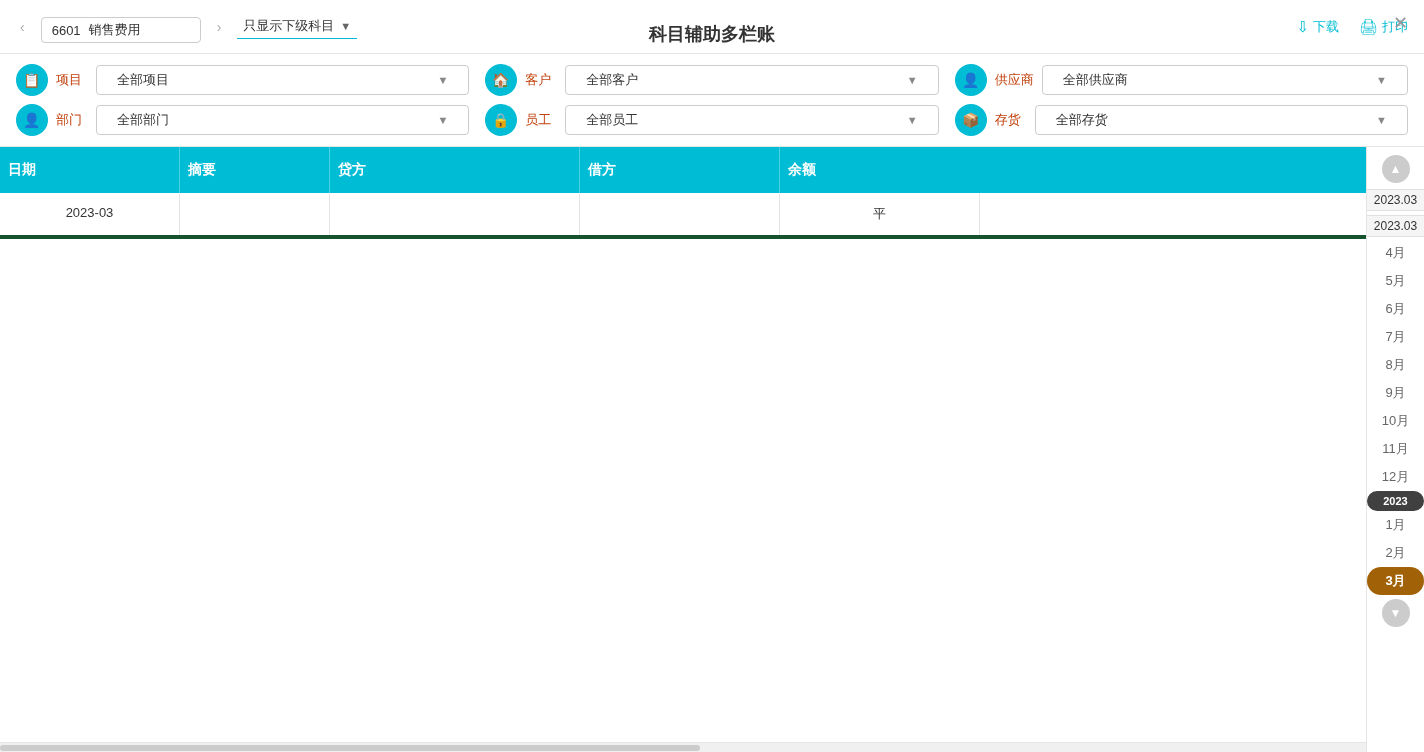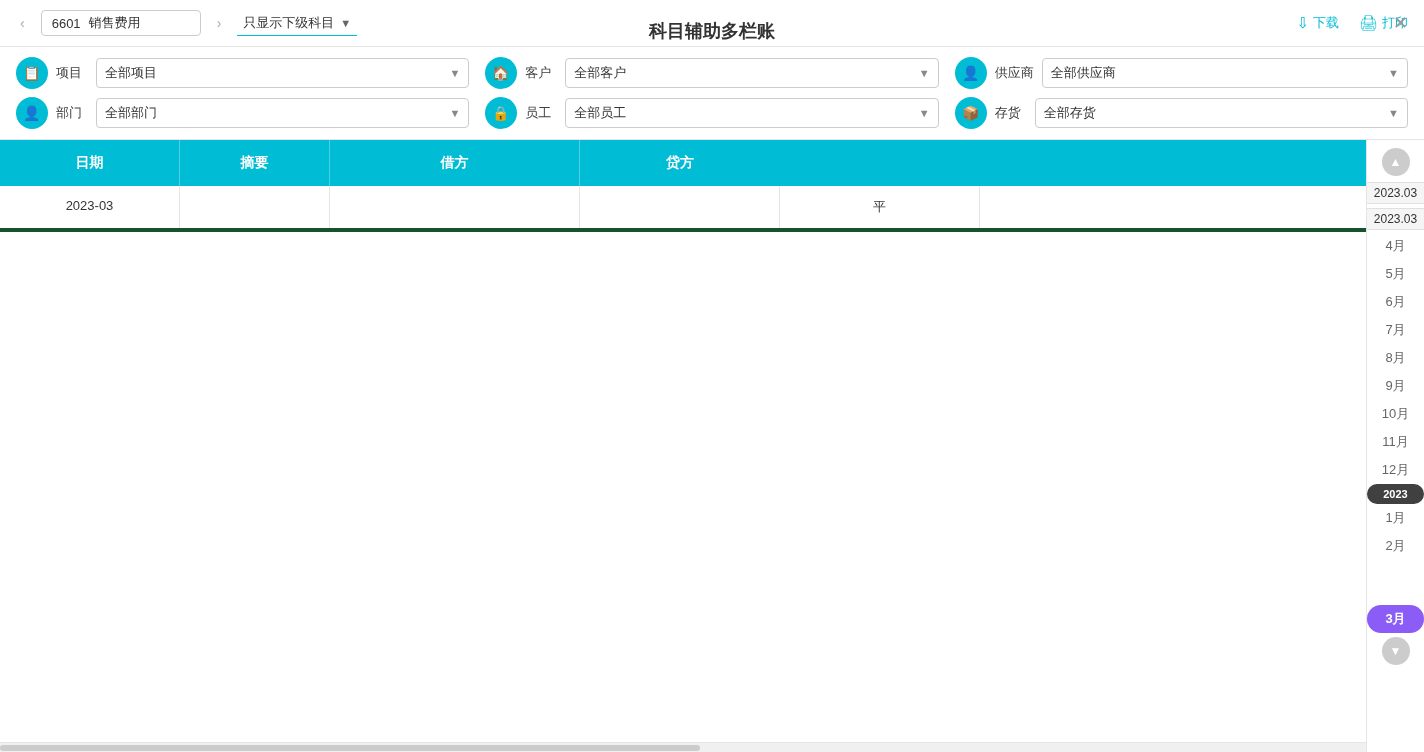--- a/index.html
+++ b/index.html
@@ -36,20 +36,21 @@
       user-select: none;
     }
     .account-code-box {
       display: flex;
       align-items: center;
       gap: 8px;
       border: 1px solid #ccc;
       border-radius: 4px;
       padding: 3px 10px;
       min-width: 160px;
+      margin-top: 7px;
     }
     .account-code-box span { color: #333; font-size: 13px; }
     .show-sub-dropdown {
       display: flex;
       align-items: center;
       gap: 6px;
       border-bottom: 1px solid #00bcd4;
       padding: 3px 6px;
       color: #333;
       cursor: pointer;
@@ -110,29 +111,29 @@
       border-radius: 50%;
       background: #00bcd4;
       display: flex;
       align-items: center;
       justify-content: center;
       color: white;
       font-size: 16px;
       flex-shrink: 0;
     }
     .filter-label {
-      color: #404040;
+      color: #c2410c;
       font-size: 13px;
       min-width: 32px;
     }
     .filter-select {
       flex: 1;
       border: 1px solid #ccc;
       border-radius: 4px;
-      padding: 5px 8px;
+      padding: 5px 20px;
       display: flex;
       align-items: center;
       justify-content: space-between;
       cursor: pointer;
       background: #fff;
       min-width: 0;
     }
     .filter-select span { color: #333; font-size: 13px; overflow: hidden; text-overflow: ellipsis; white-space: nowrap; }
     .filter-select .sel-arrow { color: #888; font-size: 11px; flex-shrink: 0; }
     
@@ -152,21 +153,20 @@
     .table-header {
       display: grid;
       grid-template-columns: 180px 150px 250px 200px 200px 100px 1fr;
       background: #00bcd4;
       color: white;
       font-weight: bold;
       font-size: 14px;
     }
     .table-header div {
       padding: 14px 8px;
-      text-align: center;
       border-right: 1px solid rgba(255,255,255,0.3);
     }
     .table-header div:last-child { border-right: none; }
     
     .table-body { flex: 1; overflow: auto; }
     .table-row {
       display: grid;
       grid-template-columns: 180px 150px 250px 200px 200px 100px 1fr;
       border-bottom: 4px solid #14532d;
     }
@@ -224,25 +224,24 @@
       color: #666;
       cursor: pointer;
       text-align: center;
       width: 100%;
       display: flex;
       align-items: center;
       justify-content: center;
       border-radius: 4px;
     }
     .sidebar-month.active-month {
-      background: #8b5cf6;
+      background: #a16207;
       color: white;
       border-radius: 14px;
       font-weight: bold;
-      margin-top: 45px;
     }
     .sidebar-month.highlighted-year {
       background: #404040;
       color: white;
       border-radius: 14px;
       font-size: 11px;
       font-weight: bold;
       padding: 4px 6px;
     }
     .sidebar-period-item {
@@ -340,22 +339,23 @@
     </div>
   </div>
 
   <div class="main-content">
 
     <div class="table-area">
 
       <div class="table-header">
         <div>日期</div>
         <div>摘要</div>
+        <div>贷方</div>
         <div>借方</div>
-        <div>贷方</div>
+        <div>余额</div>
       </div>
 
       <div class="table-body">
         <div class="table-row">
           <div>2023-03</div>
           <div></div>
           <div></div>
           <div></div>
           <div>平</div>
           <div></div>

